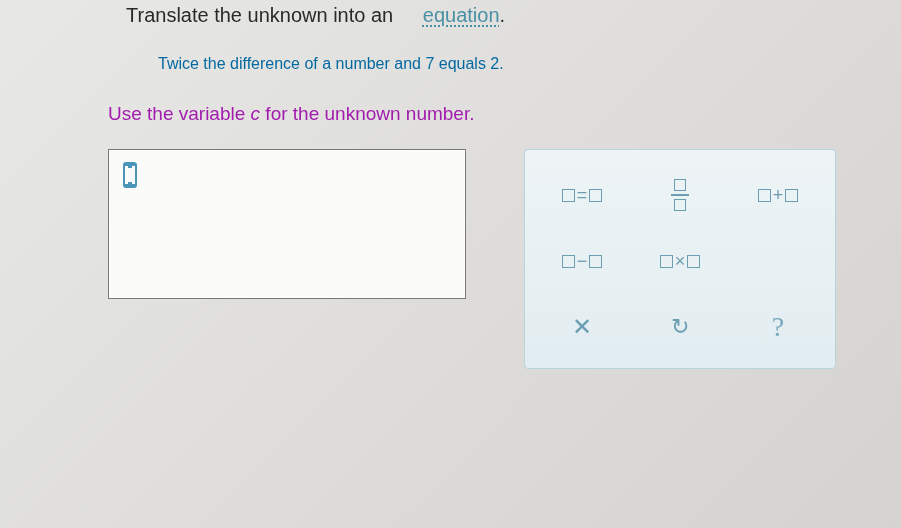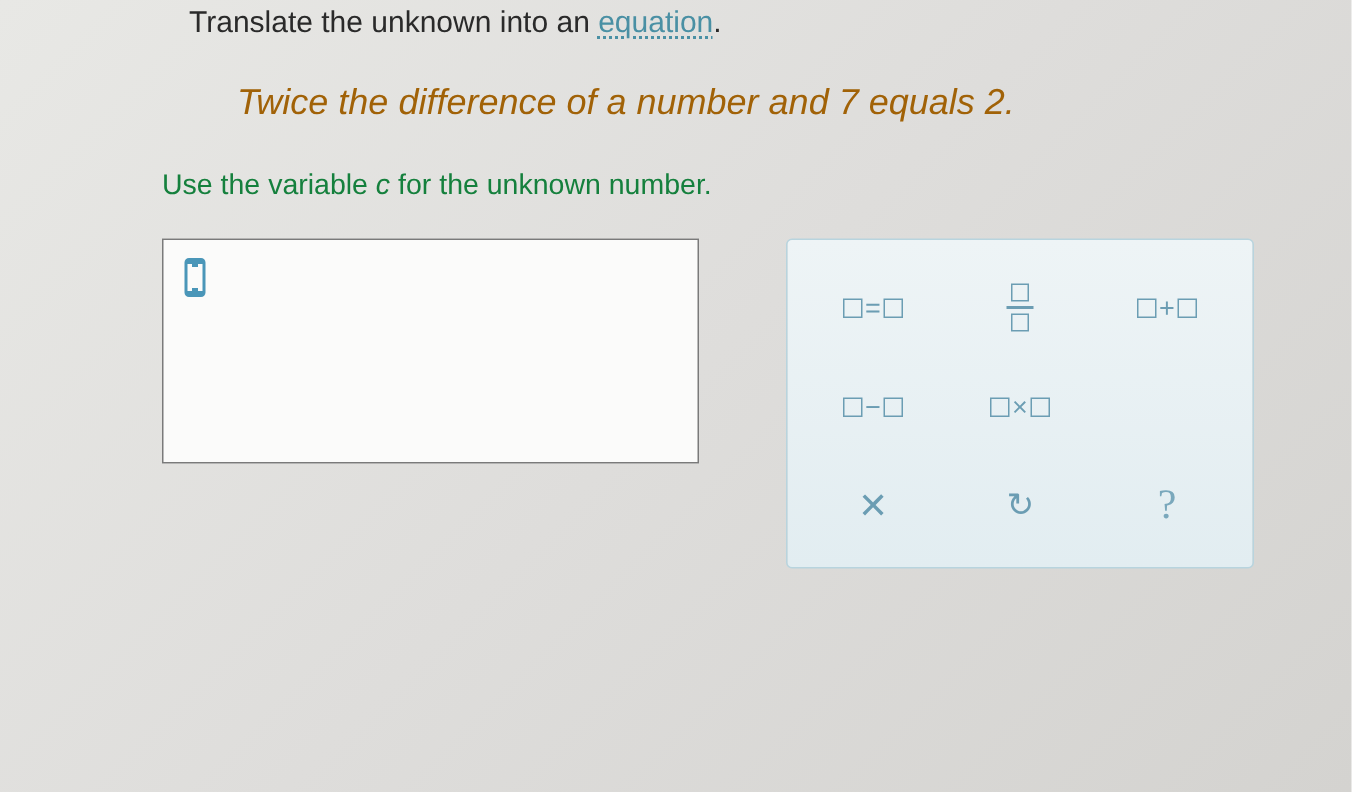--- a/index.html
+++ b/index.html
@@ -15,30 +15,30 @@
     .instruction {
       font-size: 20px;
       color: #2a2a2a;
       margin: 4px 0 0 126px;
     }
     .instruction a {
       color: #4a90a4;
       text-decoration: underline;
       text-decoration-style: dotted;
       text-underline-offset: 3px;
+      margin-left: 24px;
     }
     .sentence {
-      font-style: italic;
-      font-size: 24px;
-      color: #a16207;
+      font-size: 16px;
+      color: #0369a1;
       margin: 28px 0 0 158px;
     }
     .variable-note {
       font-size: 19px;
-      color: #15803d;
+      color: #a21caf;
       margin: 30px 0 0 108px;
     }
     .variable-note .var { font-style: italic; }
     .work-area {
       display: flex;
       gap: 58px;
       margin: 24px 0 0 108px;
     }
     .answer-box {
       width: 358px;

